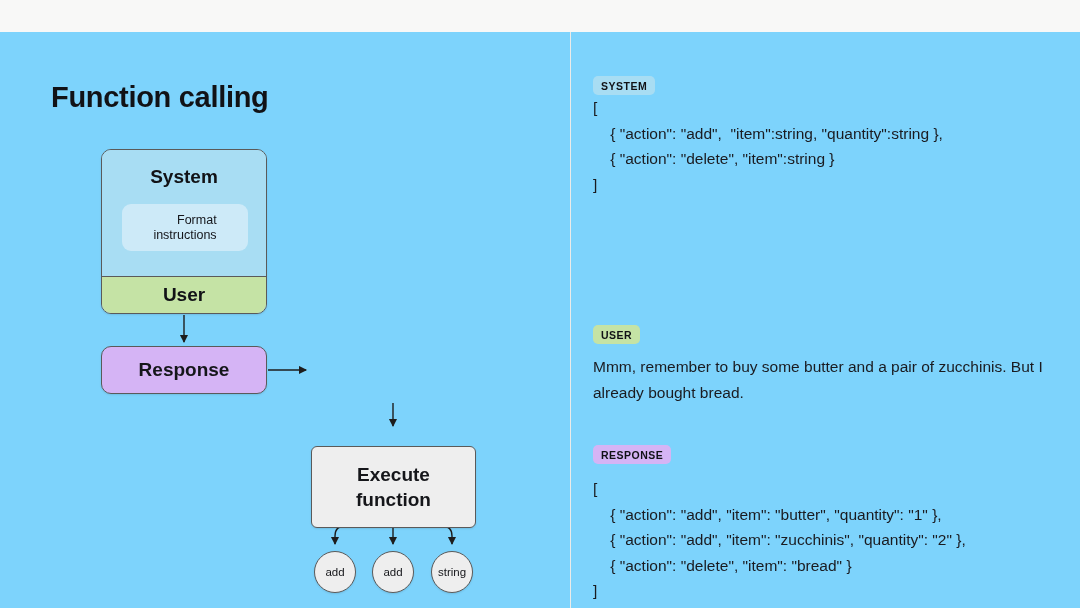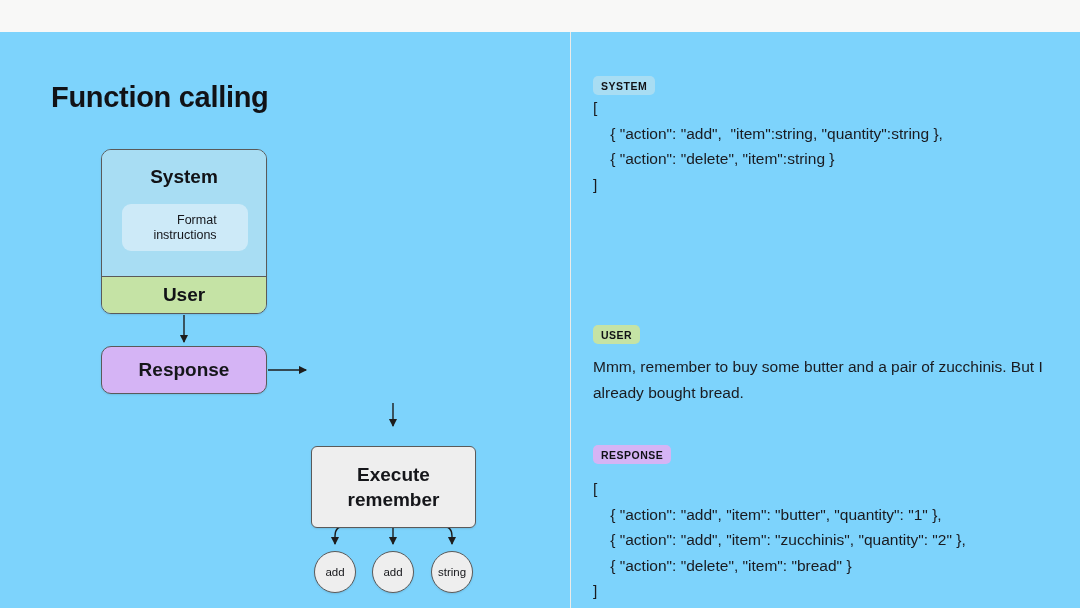--- a/index.html
+++ b/index.html
@@ -250,21 +250,21 @@
           <span>User</span>
         </div>
       </div>
 
       <div class="node" id="node-response">
         <span>Response</span>
       </div>
 
 
       <div class="node" id="node-execute">
-        <span><span>Execute</span><br><span>remember</span></span>
+        <span><span>Execute</span><br><span>function</span></span>
       </div>
 
       <div class="circle-node" id="circle-0">
         <span>add</span>
       </div>
       <div class="circle-node" id="circle-1">
         <span>add</span>
       </div>
       <div class="circle-node" id="circle-2">
         <span>string</span>

